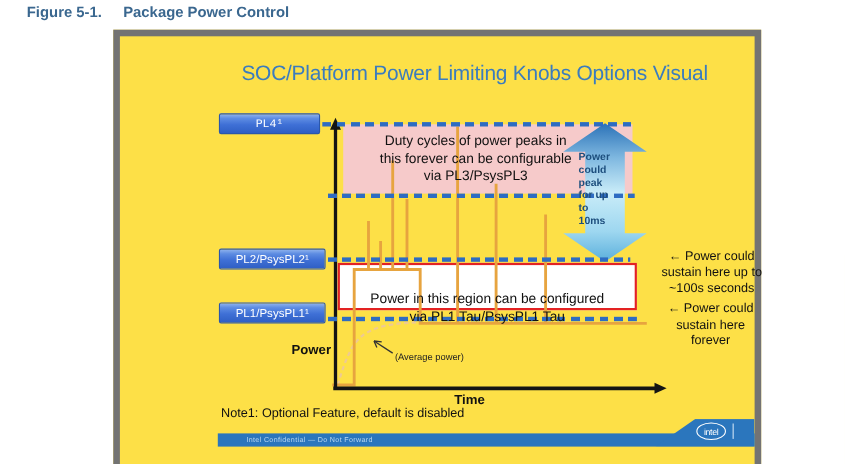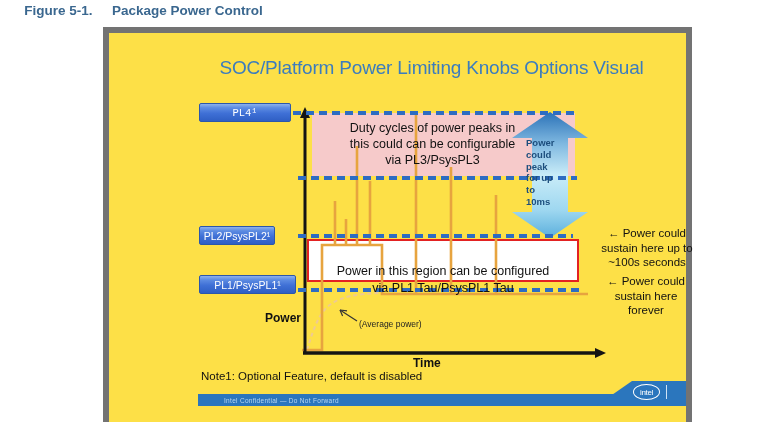--- a/index.html
+++ b/index.html
@@ -11,21 +11,21 @@
   .slide{position:absolute;left:103px;top:27px;width:577px;height:389px;background:#fde047;
         border:6px solid #737373;}
   .slide-title{position:absolute;left:100px;top:24px;width:445px;text-align:center;
         font-size:19px;color:#3b7cbe;letter-spacing:-0.2px;white-space:nowrap;}
   .knob{position:absolute;left:90px;height:19px;border:1px solid #2b57ab;border-radius:2px;
         background:linear-gradient(180deg,#8db1ec 0%,#5d8ce2 22%,#3f70d6 55%,#2f5fc4 100%);
         color:#fff;font-size:10.5px;display:flex;align-items:center;justify-content:center;
         box-sizing:border-box;}
   .knob-pl4{top:70px;width:92px;font-family:Liberation Mono, monospace;}
   .knob-pl3{top:135px;width:97px;}
-  .knob-pl2{top:193px;width:76px;}
+  .knob-pl2{top:193px;width:97px;}
   .knob-pl1{top:242px;width:97px;}
   .dash{position:absolute;height:3.5px;
         background:repeating-linear-gradient(90deg,#2e6cc2 0 8px,transparent 8px 13px);}
   .dash-pl4{left:184px;top:78px;width:284px;}
   .dash-pl3{left:189px;top:143px;width:279px;}
   .dash-pl2{left:189px;top:201px;width:275px;}
   .dash-pl1{left:189px;top:255px;width:281px;}
   .pink-region{position:absolute;left:203px;top:80px;width:263px;height:63px;background:#f6caca;}
   .red-box{position:absolute;left:198px;top:206px;width:272px;height:43px;background:#fff;
         border:2.5px solid #e32222;box-sizing:border-box;}
@@ -119,21 +119,21 @@
         <span>PL1/PsysPL1¹</span>
       </div>
 
     <div class="dash dash-pl4"></div>
     <div class="dash dash-pl3"></div>
     <div class="dash dash-pl2"></div>
     <div class="dash dash-pl1"></div>
 
     <div class="pink-note">
       <div>Duty cycles of power peaks in</div>
-      <div>this could can be configurable</div>
+      <div>this forever can be configurable</div>
       <div>via PL3/PsysPL3</div>
     </div>
 
     <div class="arrow-note">
       <div>Power</div>
       <div>could</div>
       <div>peak</div>
       <div>for up</div>
       <div>to</div>
       <div>10ms</div>

